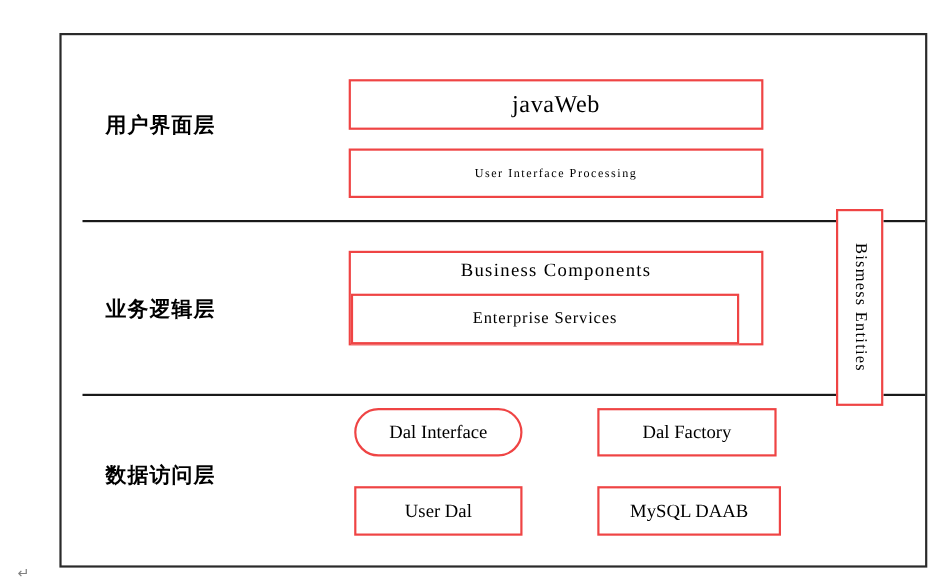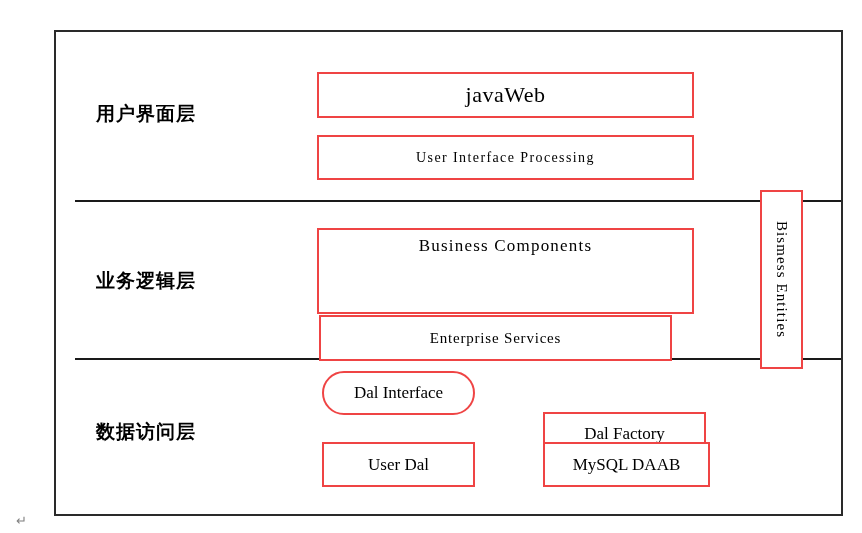--- a/index.html
+++ b/index.html
@@ -78,37 +78,36 @@
   }
 
   
   .box-javaweb {
     left: 317px; top: 72px; width: 377px; height: 46px;
     font-size: 22px;
     letter-spacing: 0.5px;
   }
   .box-uiproc {
     left: 317px; top: 135px; width: 377px; height: 45px;
-    font-size: 14px;
+    font-size: 11px;
     letter-spacing: 1.4px;
   }
 
   
   .box-bizcomp {
     left: 317px; top: 228px; width: 377px; height: 86px;
     font-size: 17px;
     letter-spacing: 1.2px;
     align-items: flex-start;
     padding-top: 6px;
   }
   .box-entsvc {
     left: 319px; top: 267px; width: 353px; height: 46px;
     font-size: 15px;
     letter-spacing: 0.8px;
-    margin-top: 48px;
   }
 
   
   .box-entities {
     left: 760px; top: 190px; width: 43px; height: 179px;
     font-size: 15px;
     letter-spacing: 1.1px;
     align-items: center;
     justify-content: center;
   }
@@ -121,21 +120,20 @@
 
   
   .box-dalif {
     left: 322px; top: 371px; width: 153px; height: 44px;
     font-size: 17px;
     border-radius: 22px;
   }
   .box-dalfac {
     left: 543px; top: 371px; width: 163px; height: 44px;
     font-size: 17px;
-    margin-top: 41px;
   }
   .box-mysqldal {
     left: 322px; top: 442px; width: 153px; height: 45px;
     font-size: 17px;
   }
   .box-mysqldaab {
     left: 543px; top: 442px; width: 167px; height: 45px;
     font-size: 17px;
   }
 

